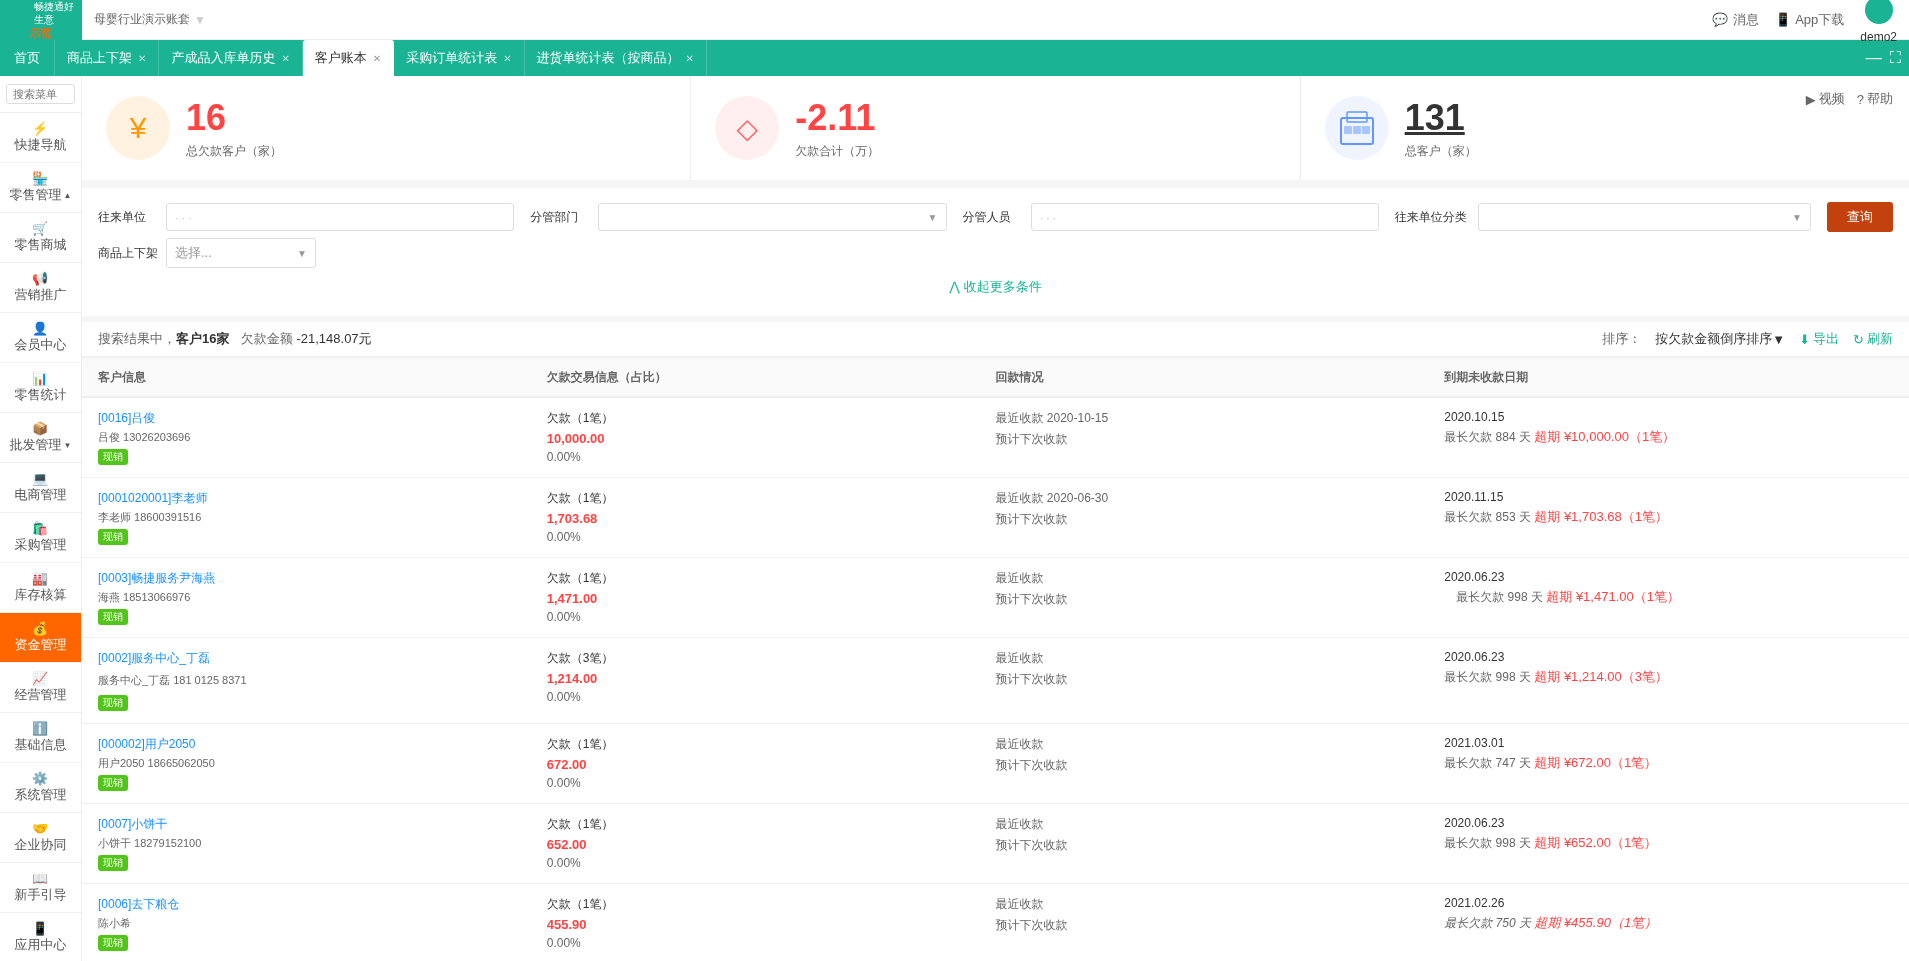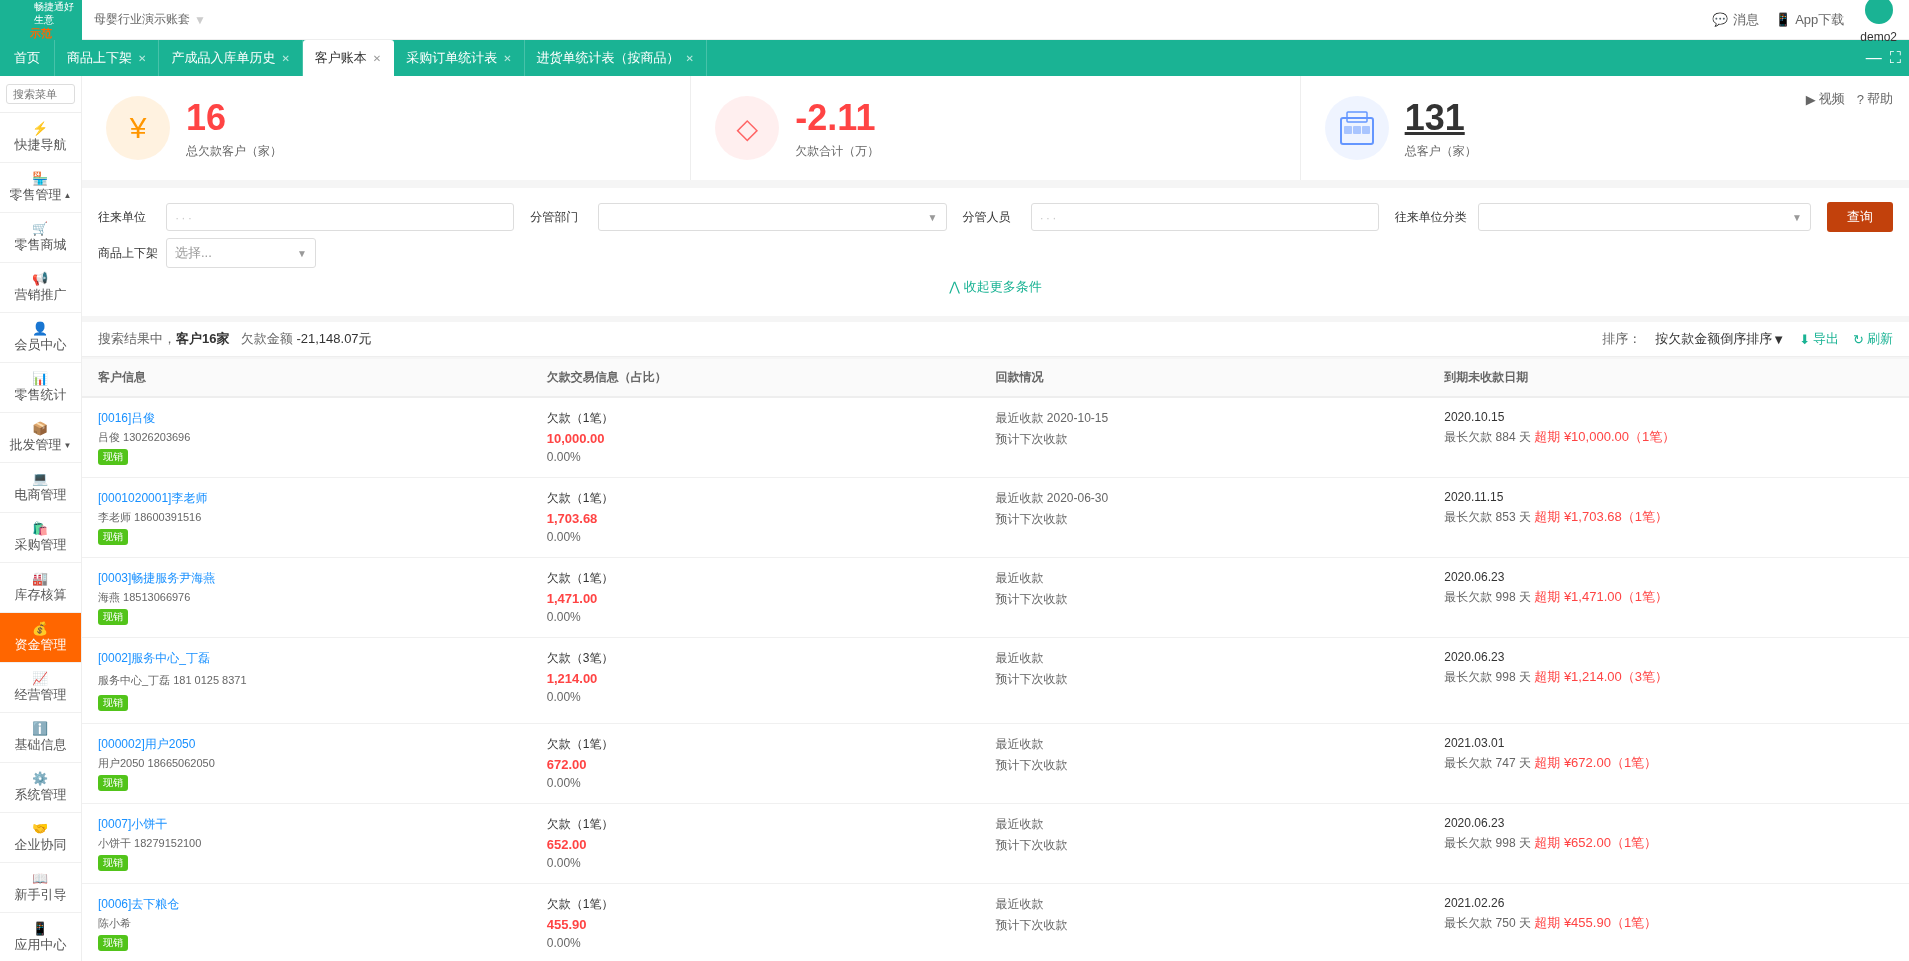--- a/index.html
+++ b/index.html
@@ -347,21 +347,21 @@
       <div style="font-size:12px; color:#333;">欠款（1笔）</div>
       <div style="color:#ff4444; font-size:13px; font-weight:bold; margin:4px 0;">1,471.00</div>
       <div style="font-size:12px; color:#666;">0.00%</div>
     </div>
     <div>
       <div style="font-size:12px; color:#666;">最近收款</div>
       <div style="font-size:12px; color:#666; margin-top:4px;">预计下次收款</div>
     </div>
     <div>
       <div style="font-size:12px; color:#333;">2020.06.23</div>
-      <div style="font-size:12px; color:#666; margin-top:4px;">最长欠款 998 天 
+      <div style="font-size:12px; color:#666; margin-top:4px;margin-left:12px;">最长欠款 998 天 
         <span style="color:#ff4444; cursor:pointer;">超期 ¥1,471.00（1笔）</span>
       </div>
     </div>
   </div>
           <div style="display: grid; grid-template-columns: 2fr 2fr 2fr 2fr; padding: 12px 16px; border-bottom: 1px solid rgb(240, 240, 240); align-items: start;">
     <div>
       <div style="color:#1890ff; font-size:12px; cursor:pointer;">[0002]服务中心_丁磊</div>
       <div style="font-size:11px; color:#666; margin:6px 0;">服务中心_丁磊 181 0125 8371</div>
       <span style="display:inline-block; background:#52c41a; color:#fff; font-size:10px; padding:1px 5px; border-radius:3px;">现销</span>
     </div>
@@ -435,21 +435,21 @@
       <div style="font-size:12px; color:#333;">欠款（1笔）</div>
       <div style="color:#ff4444; font-size:13px; font-weight:bold; margin:4px 0;">455.90</div>
       <div style="font-size:12px; color:#666;">0.00%</div>
     </div>
     <div>
       <div style="font-size:12px; color:#666;">最近收款</div>
       <div style="font-size:12px; color:#666; margin-top:4px;">预计下次收款</div>
     </div>
     <div>
       <div style="font-size:12px; color:#333;">2021.02.26</div>
-      <div style="font-size:12px; color:#666; margin-top:4px;">最长欠款 750 天 
+      <div style="font-size:12px; color:#666; margin-top:4px;font-style:italic;">最长欠款 750 天 
         <span style="color:#ff4444; cursor:pointer;">超期 ¥455.90（1笔）</span>
       </div>
     </div>
   </div>
         </div>
     </div>
 
   </div>
 </div>
 

